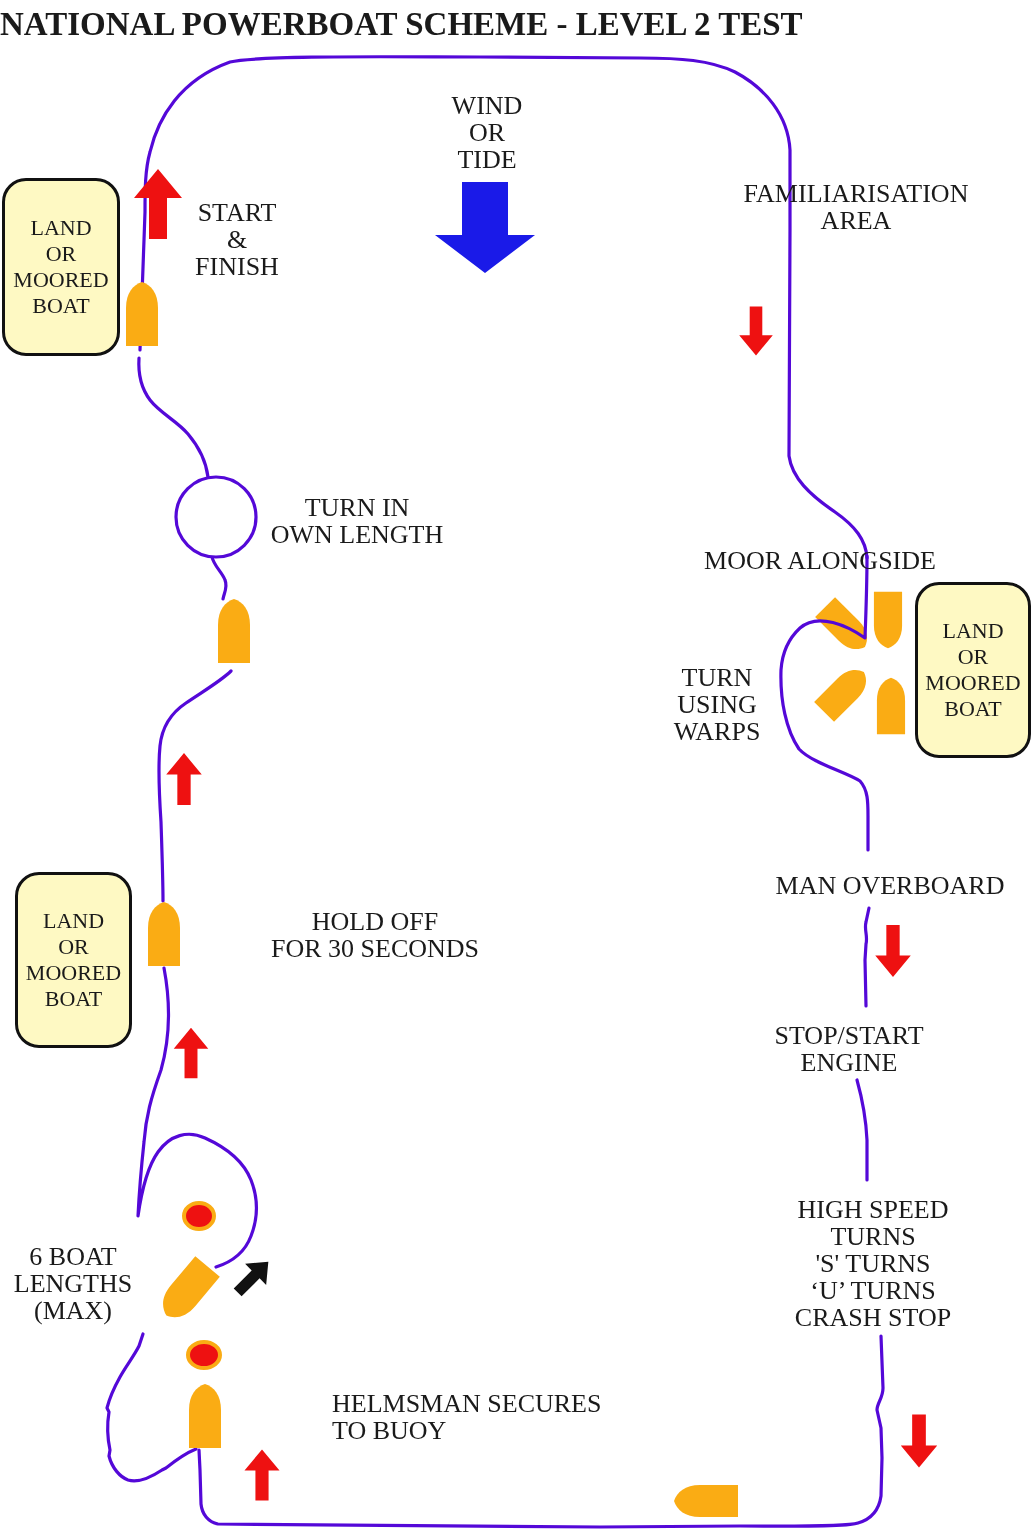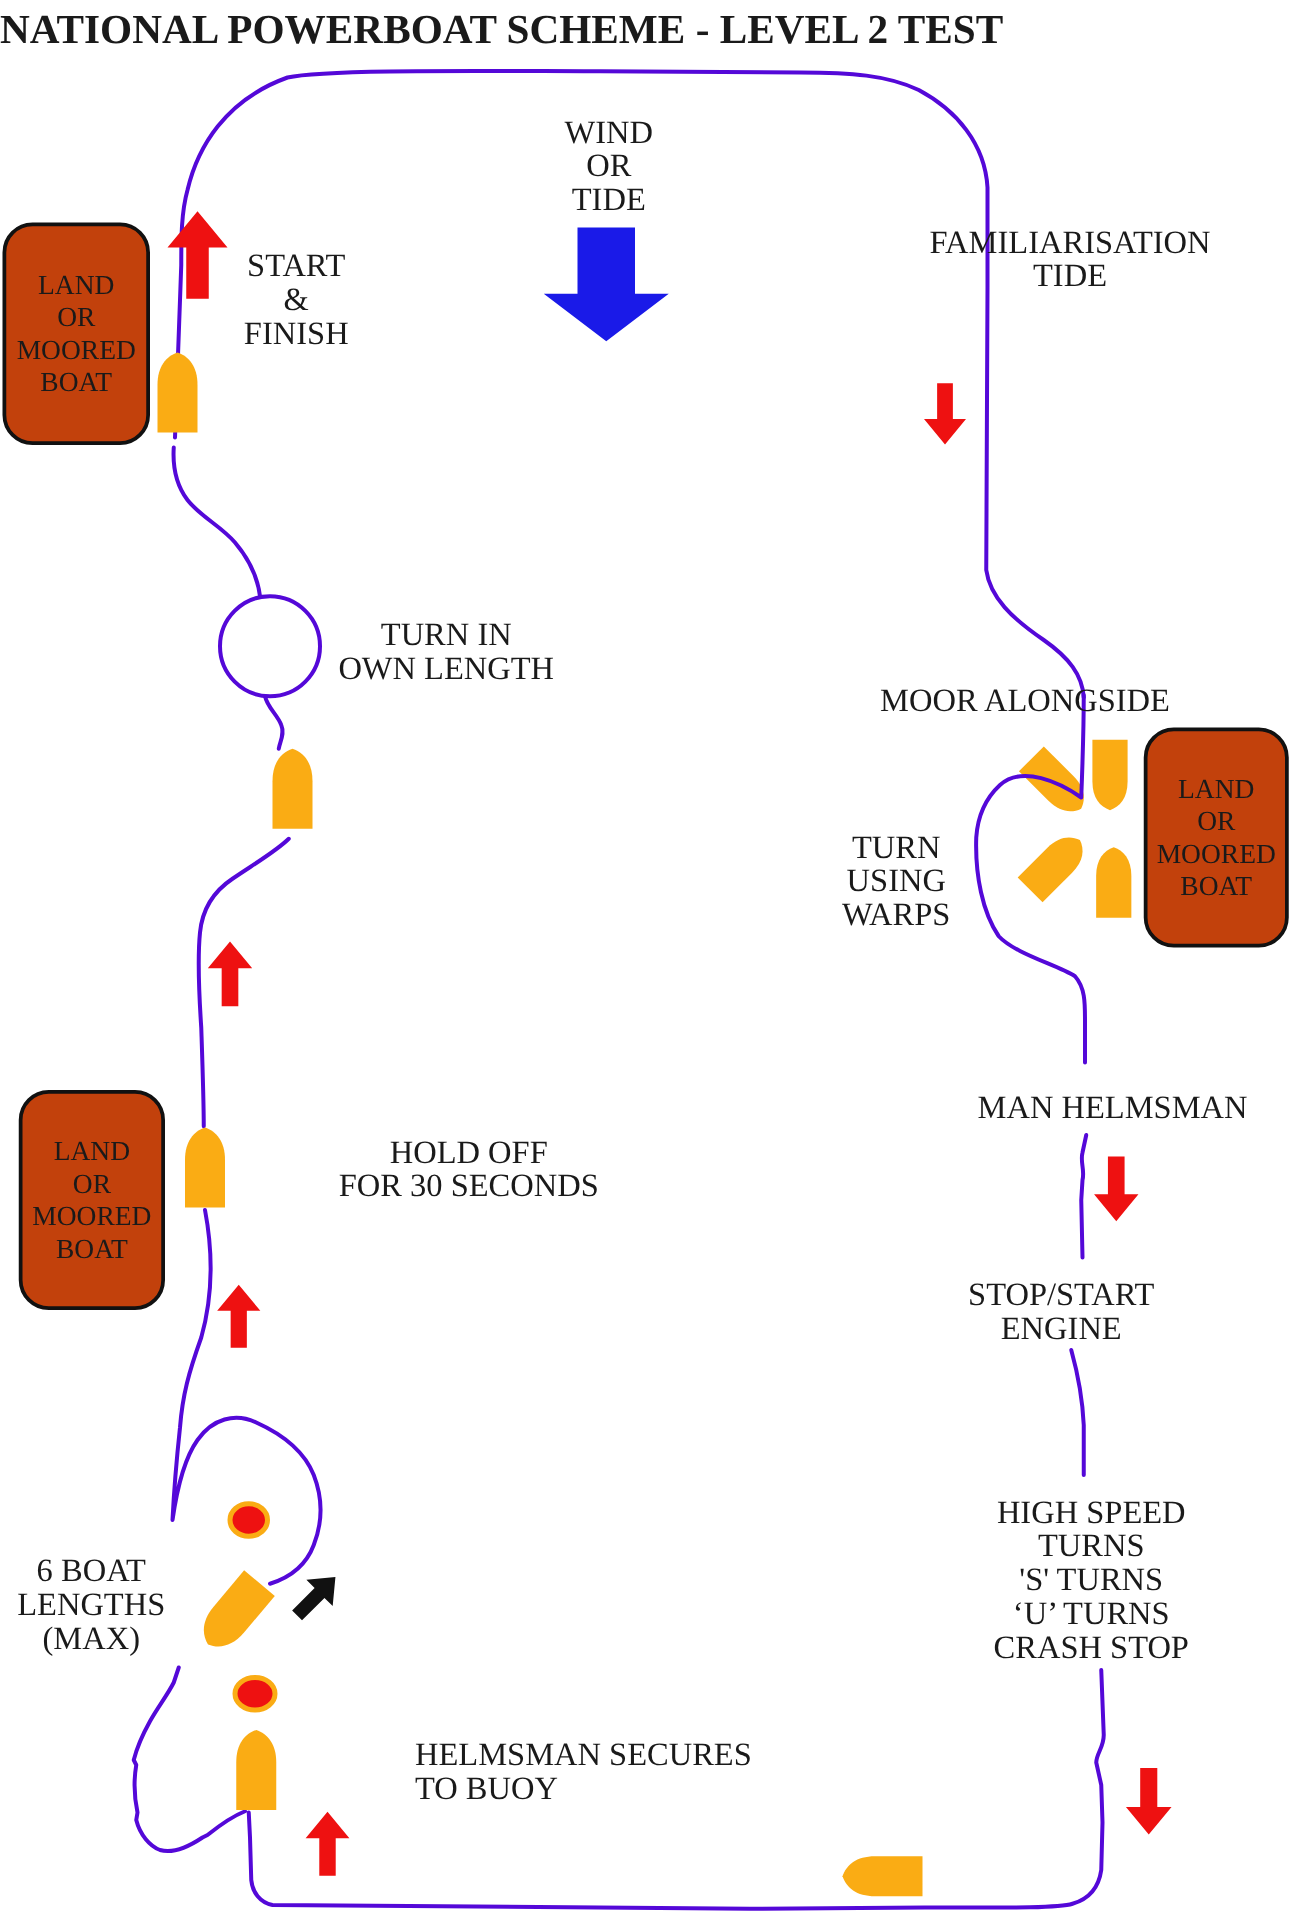--- a/index.html
+++ b/index.html
@@ -10,21 +10,21 @@
   .title{
     position:absolute;left:0;top:6px;width:1035px;
     font-size:33px;font-weight:700;letter-spacing:0px;white-space:nowrap;
   }
   .label{
     position:absolute;white-space:pre-line;text-align:center;
     font-size:26px;line-height:27px;
   }
   .label.left-align{text-align:left;margin-left:48px;}
   .land-box{
-    position:absolute;border:3px solid #111;border-radius:24px;background:#c2410c;
+    position:absolute;border:3px solid #111;border-radius:24px;background:#fef9c3;
     display:flex;align-items:center;justify-content:center;box-sizing:border-box;
   }
   .land-box-text{white-space:pre-line;text-align:center;font-size:22px;line-height:26px;}
   svg.stage{position:absolute;left:0;top:0;}
   .course{fill:none;stroke:var(--course-path,#5408D8);stroke-width:3.2;stroke-linecap:round;stroke-linejoin:round;}
   .turncircle{fill:#fff;stroke:var(--course-path,#5408D8);stroke-width:3.2;}
   .boat{fill:var(--boat-orange,#FAAC14);stroke:none;}
   .redmark{fill:var(--marker-red,#EE1111);stroke:none;}
   .bluemark{fill:var(--wind-blue,#1A1AE8);stroke:none;}
   .blackmark{fill:var(--arrow-black,#111111);stroke:none;}
@@ -109,21 +109,21 @@
          C 812,763 846,772 860,781 C 868,790 868,802 868,816 L 868,850"></path>
   </svg>
 
   <div class="title">NATIONAL POWERBOAT SCHEME - LEVEL 2 TEST</div>
 
   <div class="label" style="left:417px;top:92px;width:140px">WIND
 OR
 TIDE</div>
 
   <div class="label" style="left:706px;top:180px;width:300px">FAMILIARISATION
-TIDE</div>
+AREA</div>
 
   <div class="label" style="left:172px;top:199px;width:130px">START
 &amp;
 FINISH</div>
 
   <div class="land-box" style="left:2px;top:178px;width:118px;height:178px">
     <div class="land-box-text">LAND
 OR
 MOORED
 BOAT</div>
@@ -138,21 +138,21 @@
 USING
 WARPS</div>
 
   <div class="land-box" style="left:915px;top:582px;width:116px;height:176px">
     <div class="land-box-text">LAND
 OR
 MOORED
 BOAT</div>
   </div>
 
-  <div class="label" style="left:760px;top:872px;width:260px">MAN HELMSMAN</div>
+  <div class="label" style="left:760px;top:872px;width:260px">MAN OVERBOARD</div>
 
   <div class="label" style="left:749px;top:1022px;width:200px">STOP/START
 ENGINE</div>
 
   <div class="land-box" style="left:15px;top:872px;width:117px;height:176px">
     <div class="land-box-text">LAND
 OR
 MOORED
 BOAT</div>
   </div>

